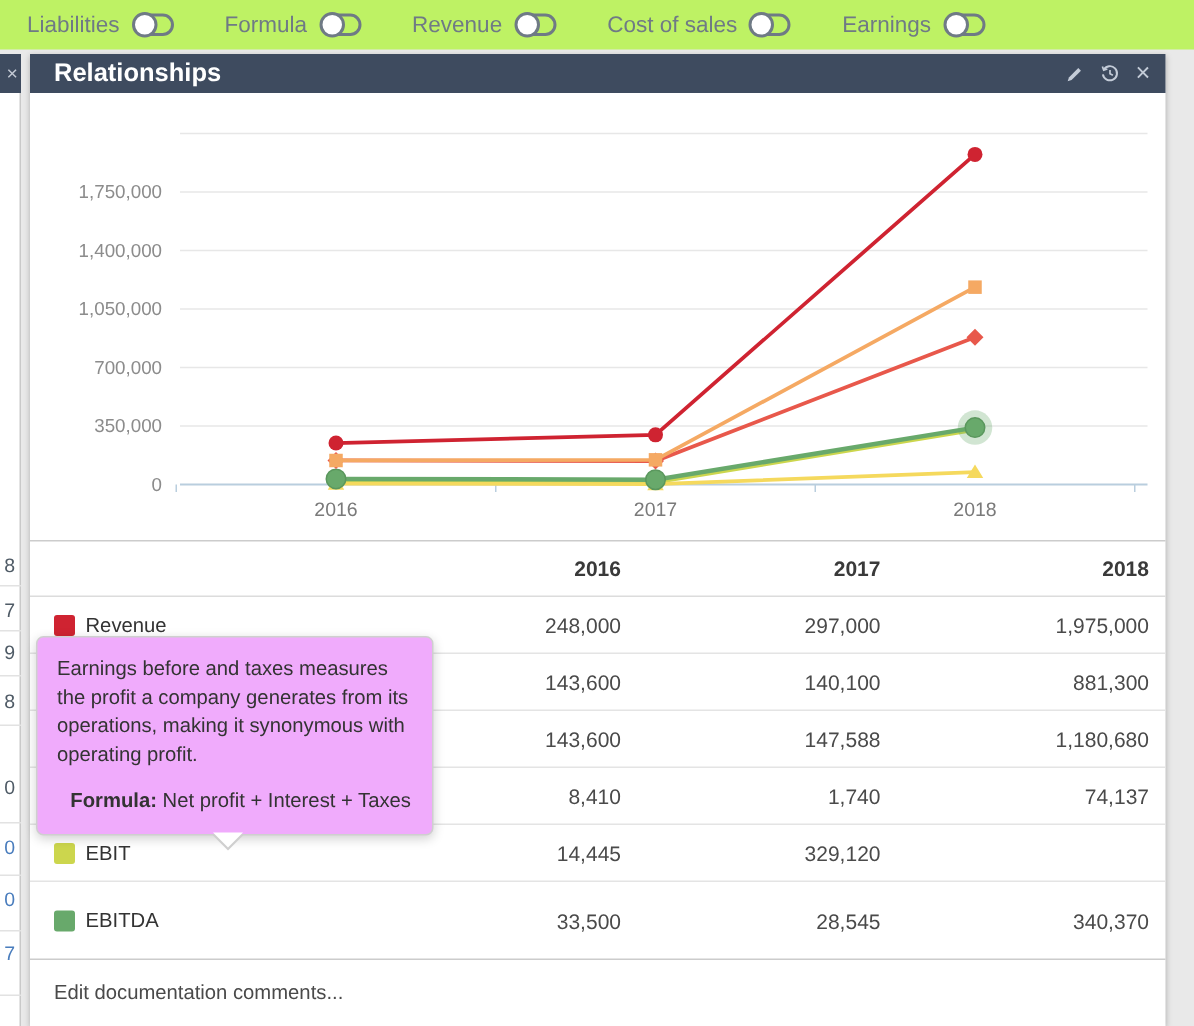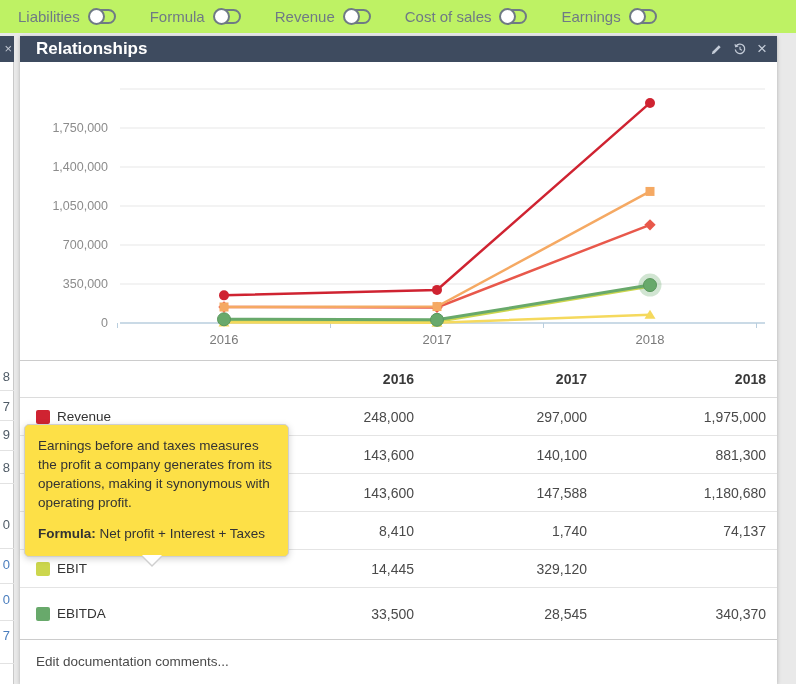--- a/index.html
+++ b/index.html
@@ -81,27 +81,27 @@
   .label-cell { display: flex; align-items: center; gap: 7px; font-size: 13.5px; color: #333; }
   .swatch { width: 14px; height: 14px; border-radius: 2px; flex: 0 0 14px; }
 
   #comment-row {
     padding: 14px 16px; font-size: 13.5px; color: #4a4a4a; cursor: pointer;
   }
 
   
   #tooltip {
     position: absolute; left: 24px; top: 424px; width: 265px;
-    background: #fde047; border: 1px solid #cfcfcf; border-radius: 5px;
+    background: #f0abfc; border: 1px solid #cfcfcf; border-radius: 5px;
     box-shadow: 0 2px 7px rgba(0,0,0,0.18);
     padding: 11px 14px 13px 13px;
     font-size: 13.5px; line-height: 19px; color: #333333;
     z-index: 50;
   }
-  #tooltip .formula-line { margin-top: 12px; }
+  #tooltip .formula-line { margin-top: 12px; text-align: right; }
   #tooltip .caret-outer, #tooltip .caret-inner {
     content: ""; position: absolute; width: 0; height: 0;
     border-left: 11px solid transparent; border-right: 11px solid transparent;
   }
   #tooltip .caret-outer { left: 116px; bottom: -11px; border-top: 11px solid #cfcfcf; }
   #tooltip .caret-inner { left: 117px; bottom: -9px; border-left:10px solid transparent; border-right:10px solid transparent; border-top: 10px solid #ffffff; }
 </style>
 </head>
 <body>
 

